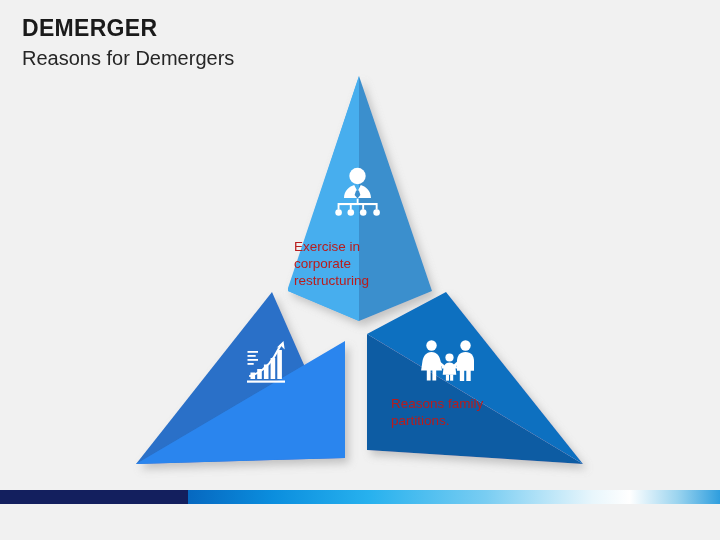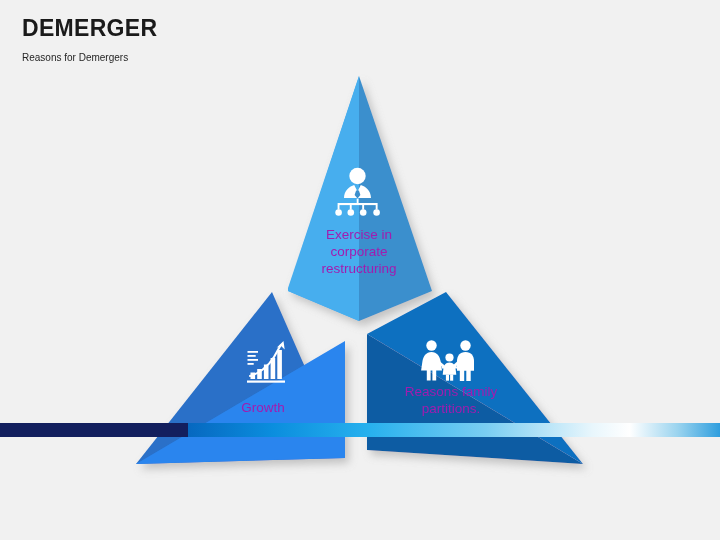--- a/index.html
+++ b/index.html
@@ -12,41 +12,41 @@
     background: #f1f1f1;
     font-family: "Liberation Sans", sans-serif;
     overflow: hidden;
     position: relative;
   }
 
   #slide {
     position: absolute;
     left: 0; top: 0;
     width: 720px;
-    height: 437px;
+    height: 504px;
     background: #f1f1f1;
   }
 
   
   #header {
     position: absolute;
     left: 22px;
     top: 14px;
     width: 500px;
   }
   #title {
     font-size: 23px;
     font-weight: bold;
     color: #1a1a1a;
     letter-spacing: 0.3px;
     line-height: 28px;
     margin: 0;
   }
   #subtitle {
-    font-size: 10px;
+    font-size: 20px;
     font-weight: normal;
     color: #262626;
     line-height: 20px;
     margin: 6px 0 0 0;
   }
 
   
   #diagram {
     position: absolute;
     left: 0px;
@@ -54,26 +54,27 @@
     width: 720px;
     height: 500px;
   }
   #diagram svg {
     display: block;
   }
 
   
   .seg-label {
     position: absolute;
-    color: #a21caf;
-    text-align: center;
+    color: #b91c1c;
+    text-align: left;
     line-height: 17px;
     font-size: 13.5px;
     pointer-events: none;
     white-space: pre-line;
+    margin-top: 12px;
   }
   #label-top {
     left: 294px;
     top: 226px;
     width: 130px;
   }
   #label-left {
     left: 205px;
     top: 399px;
     width: 116px;
@@ -229,21 +230,20 @@
 
         <path d="M458.3,360.5 l-5.9,5.3 1.7,2.1 6.0,-5.0 z"></path>
       </g>
     </svg>
   </div>
 
   <div id="label-top" class="seg-label">Exercise in
 corporate
 restructuring</div>
 
-  <div id="label-left" class="seg-label">Growth</div>
 
   <div id="label-right" class="seg-label">Reasons family
 partitions.</div>
 
   <div id="footer-bar">
     <div id="footer-navy"></div>
     <div id="footer-grad"></div>
   </div>
 
 </div>

